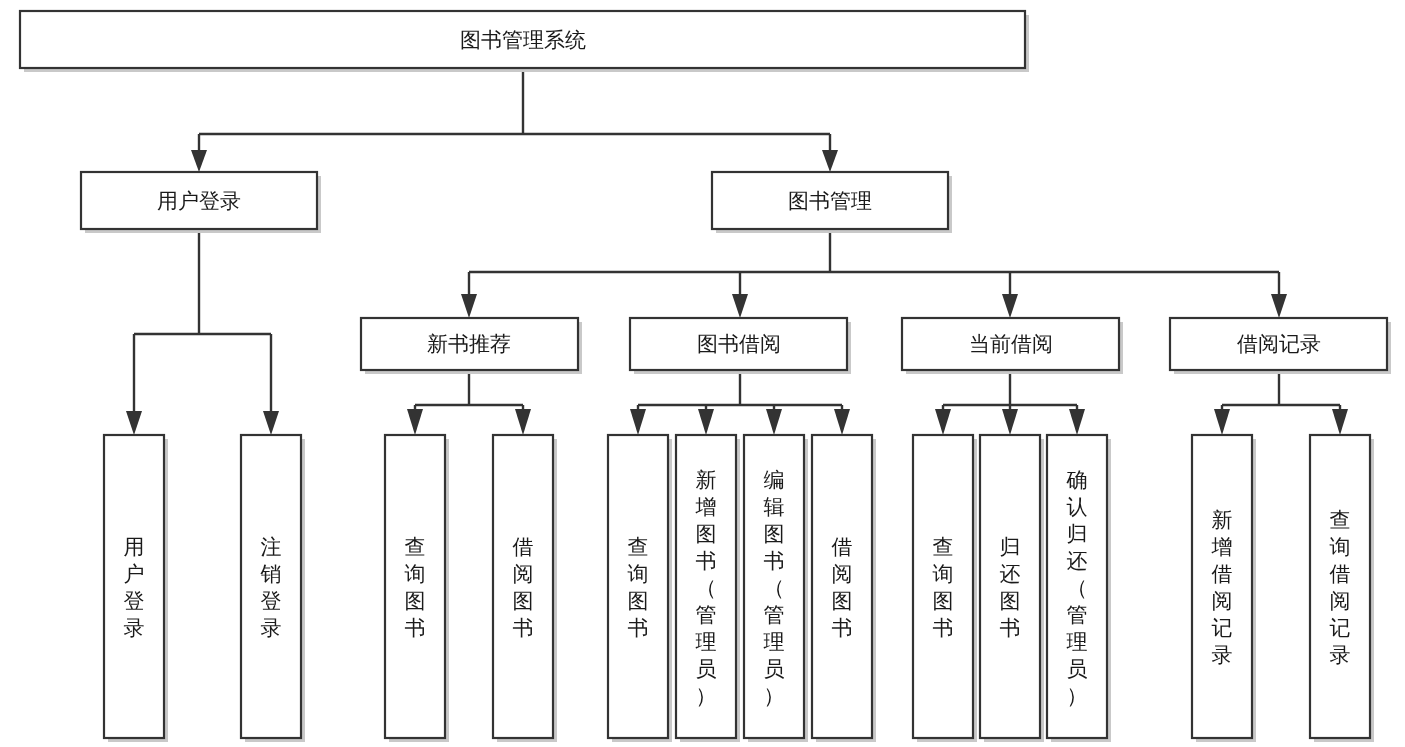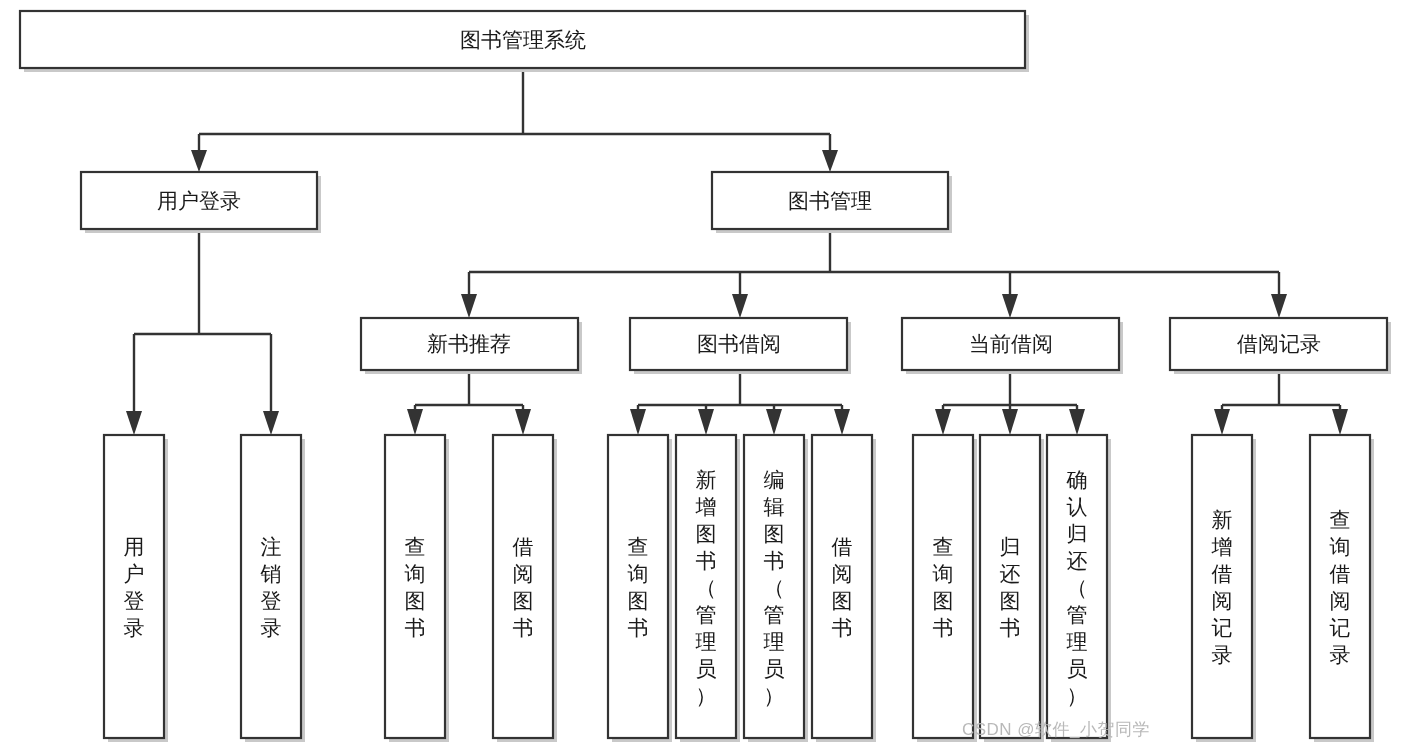--- a/index.html
+++ b/index.html
@@ -255,15 +255,14 @@
     </g>
 
     <g>
       <rect class="node-shadow" x="1314" y="439" width="60" height="303"></rect>
       <rect class="node-box" x="1310" y="435" width="60" height="303"></rect>
       <text class="node-label-vert" x="1340" y="587"><tspan x="1340" y="527.06">查</tspan><tspan x="1340" y="554.06">询</tspan><tspan x="1340" y="581.06">借</tspan><tspan x="1340" y="608.06">阅</tspan><tspan x="1340" y="635.06">记</tspan><tspan x="1340" y="662.06">录</tspan></text>
     </g>
 
   </svg>
 
-  <div class="watermark">CSDN @软件_小贺同学</div>
 
 </div>
 
 </body></html>

